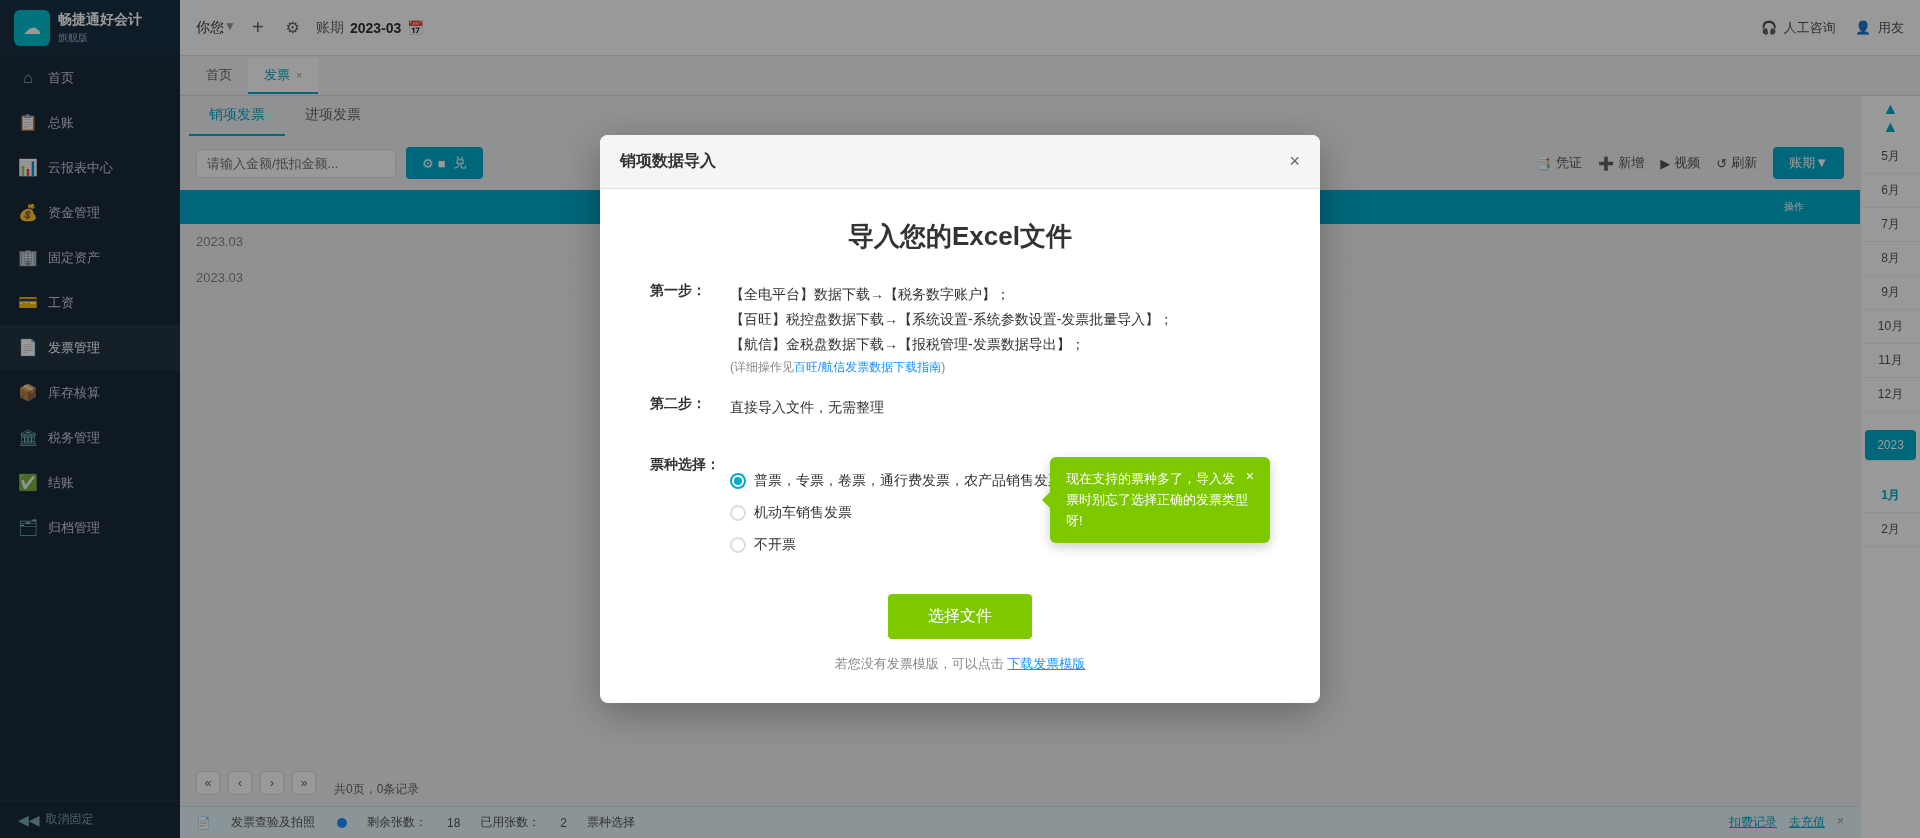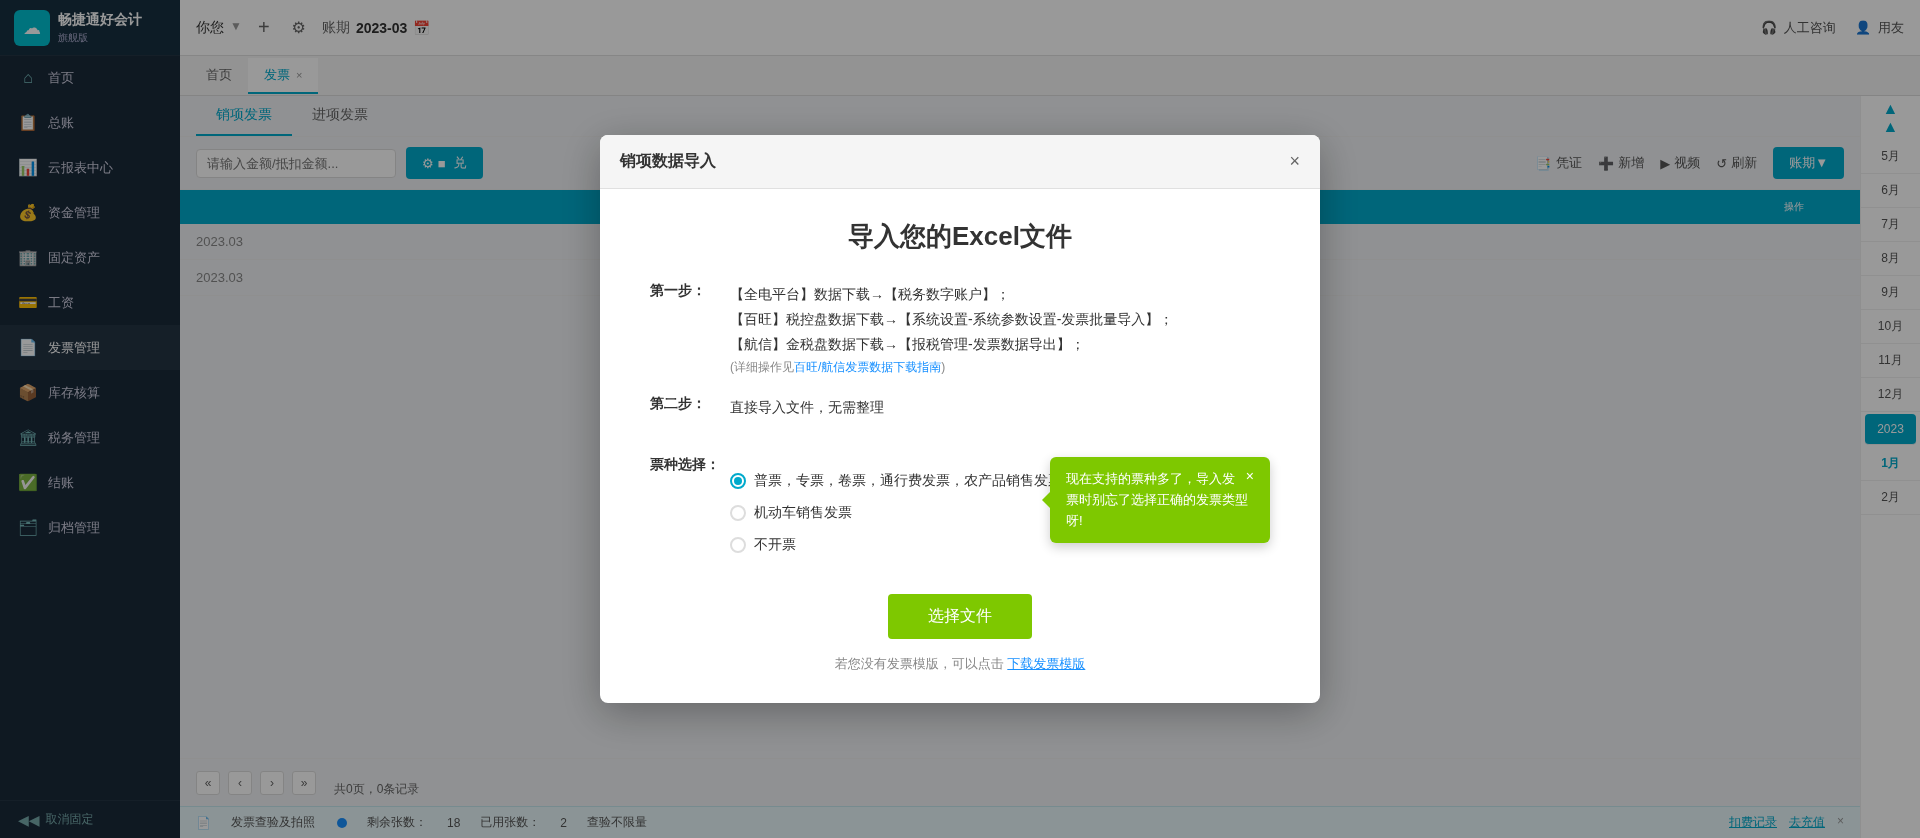--- a/index.html
+++ b/index.html
@@ -19,51 +19,51 @@
     .sidebar-item.active { background: #243444; color: #fff; }
     .sidebar-item-icon { width: 20px; margin-right: 10px; font-size: 16px; color: #7bb; text-align: center; }
     .sidebar-item-label { }
     .sidebar-bottom { padding: 10px 18px; color: #7aa; font-size: 12px; display: flex; align-items: center; cursor: pointer; border-top: 1px solid #243444; }
 
     
     .main-area { flex: 1; display: flex; flex-direction: column; overflow: hidden; }
 
     
     .topbar { height: 56px; background: #fff; display: flex; align-items: center; padding: 0 16px; border-bottom: 1px solid #e0e0e0; gap: 10px; flex-shrink: 0; }
-    .topbar-company { display: flex; align-items: flex-start; gap: 6px; font-size: 14px; color: #333; cursor: pointer; }
+    .topbar-company { display: flex; align-items: flex-start; font-size: 14px; color: #333; cursor: pointer; }
     .topbar-company-arrow { color: #999; font-size: 12px; }
     .topbar-add { font-size: 20px; color: #666; cursor: pointer; padding: 0 6px; }
     .topbar-gear { font-size: 16px; color: #666; cursor: pointer; padding: 0 6px; }
     .topbar-period { display: flex; align-items: center; gap: 6px; font-size: 14px; color: #333; }
     .topbar-period-label { color: #666; }
     .topbar-period-value { color: #333; font-weight: bold; }
     .topbar-period-icon { color: #00aacc; cursor: pointer; }
     .topbar-right { margin-left: auto; display: flex; align-items: center; gap: 20px; }
     .topbar-consult { display: flex; align-items: center; gap: 6px; color: #555; cursor: pointer; font-size: 13px; }
     .topbar-user { display: flex; align-items: center; gap: 6px; color: #555; cursor: pointer; font-size: 13px; }
 
     
     .tabs-bar { background: #f5f5f5; border-bottom: 1px solid #ddd; display: flex; align-items: center; padding: 0 10px; height: 40px; flex-shrink: 0; }
     .tab-item { padding: 8px 16px; cursor: pointer; font-size: 13px; color: #666; display: flex; align-items: center; gap: 6px; border-bottom: 2px solid transparent; }
     .tab-item.active { color: #00aacc; border-bottom: 2px solid #00aacc; background: #fff; }
     .tab-close { font-size: 11px; color: #999; cursor: pointer; }
-    .sub-tabs { display: flex; gap: 0; border-bottom: 1px solid #eee; padding: 0 16px; flex-shrink: 0; }
+    .sub-tabs { display: flex; gap: 0; border-bottom: 1px solid #eee; padding: 0 9px; flex-shrink: 0; }
     .sub-tab { padding: 10px 20px; cursor: pointer; font-size: 14px; color: #666; border-bottom: 2px solid transparent; }
     .sub-tab.active { color: #00aacc; border-bottom: 2px solid #00aacc; }
     .search-input { width: 200px; padding: 6px 10px; border: 1px solid #ddd; border-radius: 4px; font-size: 13px; color: #000000; }
     .action-btn-teal { background: #00aacc; color: #fff; border: none; padding: 7px 16px; border-radius: 4px; cursor: pointer; font-size: 13px; display: flex; align-items: center; gap: 4px; }
 
     .toolbar-right-btns { margin-left: auto; display: flex; align-items: center; gap: 10px; }
     .toolbar-btn { display: flex; align-items: center; gap: 4px; color: #555; cursor: pointer; font-size: 13px; }
     .toolbar-btn-accent { background: #00aacc; color: #fff; border: none; padding: 7px 16px; border-radius: 4px; cursor: pointer; font-size: 13px; }
 
     
     .right-months { width: 60px; background: #fff; border-left: 1px solid #eee; display: flex; flex-direction: column; overflow-y: auto; flex-shrink: 0; }
     .month-item { padding: 8px 4px; text-align: center; font-size: 12px; color: #555; cursor: pointer; border-bottom: 1px solid #f0f0f0; }
-    .month-item.active { background: #00aacc; color: #fff; border-radius: 4px; margin: 2px 4px; text-align: center; }
+    .month-item.active { background: #00aacc; color: #fff; border-radius: 4px; margin: 18px 4px; text-align: center; }
     .month-item.highlight { color: #00aacc; font-weight: bold; }
 
     
     .bottom-bar { height: 32px; background: #e8f7fa; border-top: 1px solid #c5e8ef; display: flex; align-items: center; padding: 0 16px; font-size: 12px; color: #555; gap: 20px; flex-shrink: 0; }
     .bottom-bar-link { color: #00aacc; cursor: pointer; text-decoration: underline; }
 
     
     .pagination-bar { display: flex; align-items: center; padding: 8px 16px; border-top: 1px solid #eee; font-size: 12px; color: #666; gap: 8px; flex-shrink: 0; }
     .page-btn { width: 24px; height: 24px; border: 1px solid #ddd; border-radius: 3px; cursor: pointer; display: flex; align-items: center; justify-content: center; background: #fff; font-size: 12px; }
 
@@ -275,21 +275,21 @@
         </div>
 
         <div class="bottom-bar">
           <span>📄</span>
           <span>发票查验及拍照</span>
           <span style="color:#1890ff;width:10px;height:10px;border-radius:50%;background:#1890ff;display:inline-block;margin-left:2px;"></span>
           <span>剩余张数：</span>
           <span>18</span>
           <span>已用张数：</span>
           <span>2</span>
-          <span>查验不限量</span>
+          <span>票种选择</span>
           <div style="margin-left:auto;display:flex;gap:12px;">
             <span class="bottom-bar-link">扣费记录</span>
             <span class="bottom-bar-link">去充值</span>
             <span style="cursor:pointer;color:#999;">×</span>
           </div>
         </div>
       </div>
 
       <div class="right-months">
         <div style="display:flex;flex-direction:column;align-items:center;padding:4px 0;">

